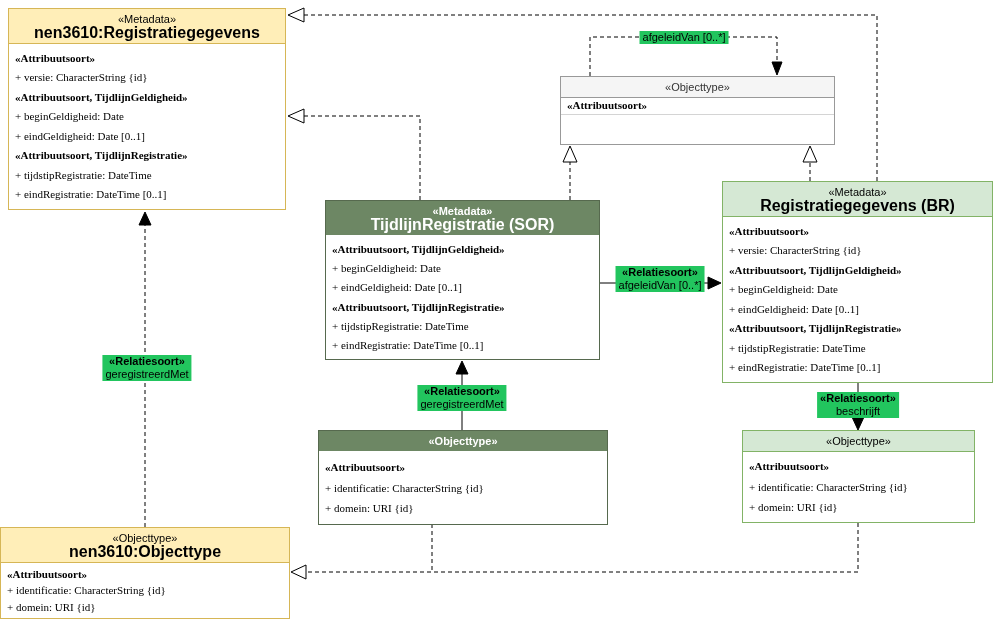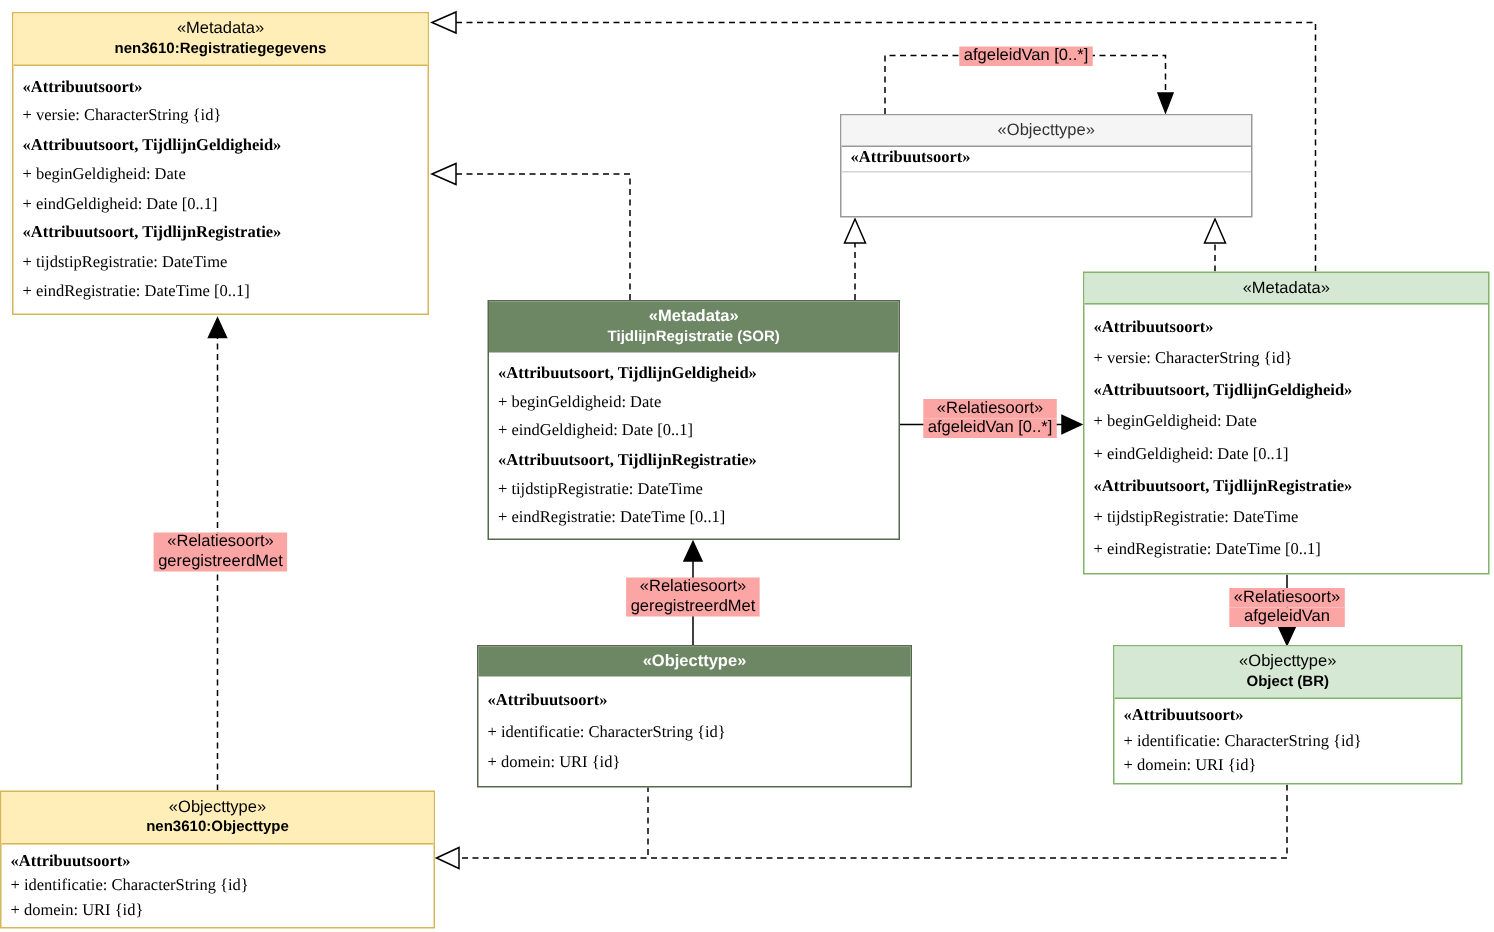--- a/index.html
+++ b/index.html
@@ -8,41 +8,41 @@
   .wires{position:absolute;left:0;top:0;width:996px;height:621px;z-index:1;}
   .dash{stroke:#000;fill:none;stroke-width:1;stroke-dasharray:4 3;}
   .solid{stroke:#000;fill:none;stroke-width:1;}
   .tri{fill:#ffffff;stroke:#000;stroke-width:1;}
   .arr{fill:#000;stroke:#000;stroke-width:1;}
 
   .uml{position:absolute;background:#fff;border:1px solid #000;box-sizing:border-box;
        display:flex;flex-direction:column;font-size:11px;color:#000;z-index:2;}
   .uml .head{text-align:center;padding:3px 2px;line-height:14px;border-bottom:1px solid #000;}
   .head .st{display:block;font-weight:normal;}
-  .head .nm{display:block;font-weight:bold;font-size:10px;}
+  .head .nm{display:block;font-weight:bold;font-size:16px;}
   .uml .body{flex:1;display:flex;flex-direction:column;justify-content:space-evenly;padding:1px 0;font-family:Liberation Serif, serif;}
   .row{padding-left:6px;white-space:nowrap;line-height:13px;}
   .row.st{font-weight:bold;}
 
   .v-yellow{border-color:#d6b656;}
   .v-yellow .head{background:#ffeeb8;border-color:#d6b656;}
   .v-dgreen{border-color:#56694e;}
   .v-dgreen .head{background:#6d8764;color:#fff;border-color:#fff;}
   .v-dgreen .head .st{font-weight:bold;}
   .v-lgreen{border-color:#82b366;}
   .v-lgreen .head{background:#d5e8d4;border-color:#82b366;}
   .v-gray{border-color:#999999;}
   .v-gray .head{background:#f5f5f5;color:#333;border-color:#999999;}
   .compartment-line{border-top:1px solid #d4d4d4;margin-top:2px;}
   .v-gray .body{justify-content:flex-start;}
 
   .edge-label{position:absolute;z-index:3;text-align:center;font-size:11px;line-height:13px;
               transform:translateX(-50%);color:#000;}
-  .edge-label span{display:block;background:#fca5a5;padding:0 3px;}
-  .edge-label .st{font-weight:normal;}
+  .edge-label span{display:block;background:#22c55e;padding:0 3px;}
+  .edge-label .st{font-weight:bold;}
   .edge-label.one span{display:inline-block;}
 </style>
 </head>
 <body>
 
 <div class="canvas">
 
   <svg class="wires" viewBox="0 0 996 621">
     <g>
       <path class="dash" d="M877,181 V15 H304"></path>
@@ -124,20 +124,21 @@
       <div class="row">+ eindGeldigheid: Date [0..1]</div>
       <div class="row st">«Attribuutsoort, TijdlijnRegistratie»</div>
       <div class="row">+ tijdstipRegistratie: DateTime</div>
       <div class="row">+ eindRegistratie: DateTime [0..1]</div>
     </div>
   </div>
 
   <div class="uml v-lgreen" style="left:722px;top:181px;width:271px;height:202px">
     <div class="head">
       <span class="st">«Metadata»</span>
+      <span class="nm">Registratiegegevens (BR)</span>
     </div>
     <div class="body">
       <div class="row st">«Attribuutsoort»</div>
       <div class="row">+ versie: CharacterString {id}</div>
       <div class="row st">«Attribuutsoort, TijdlijnGeldigheid»</div>
       <div class="row">+ beginGeldigheid: Date</div>
       <div class="row">+ eindGeldigheid: Date [0..1]</div>
       <div class="row st">«Attribuutsoort, TijdlijnRegistratie»</div>
       <div class="row">+ tijdstipRegistratie: DateTime</div>
       <div class="row">+ eindRegistratie: DateTime [0..1]</div>
@@ -151,21 +152,20 @@
     <div class="body">
       <div class="row st">«Attribuutsoort»</div>
       <div class="row">+ identificatie: CharacterString {id}</div>
       <div class="row">+ domein: URI {id}</div>
     </div>
   </div>
 
   <div class="uml v-lgreen" style="left:742px;top:430px;width:233px;height:93px">
     <div class="head">
       <span class="st">«Objecttype»</span>
-      <span class="nm">Object (BR)</span>
     </div>
     <div class="body">
       <div class="row st">«Attribuutsoort»</div>
       <div class="row">+ identificatie: CharacterString {id}</div>
       <div class="row">+ domein: URI {id}</div>
     </div>
   </div>
 
   <div class="uml v-yellow" style="left:0px;top:527px;width:290px;height:92px">
     <div class="head">
@@ -188,21 +188,21 @@
     <span>afgeleidVan [0..*]</span>
   </div>
 
   <div class="edge-label" style="left:462px;top:385px">
     <span class="st">«Relatiesoort»</span>
     <span>geregistreerdMet</span>
   </div>
 
   <div class="edge-label" style="left:858px;top:392px">
     <span class="st">«Relatiesoort»</span>
-    <span>afgeleidVan</span>
+    <span>beschrijft</span>
   </div>
 
   <div class="edge-label" style="left:147px;top:355px">
     <span class="st">«Relatiesoort»</span>
     <span>geregistreerdMet</span>
   </div>
 
 </div>
 
 </body></html>

